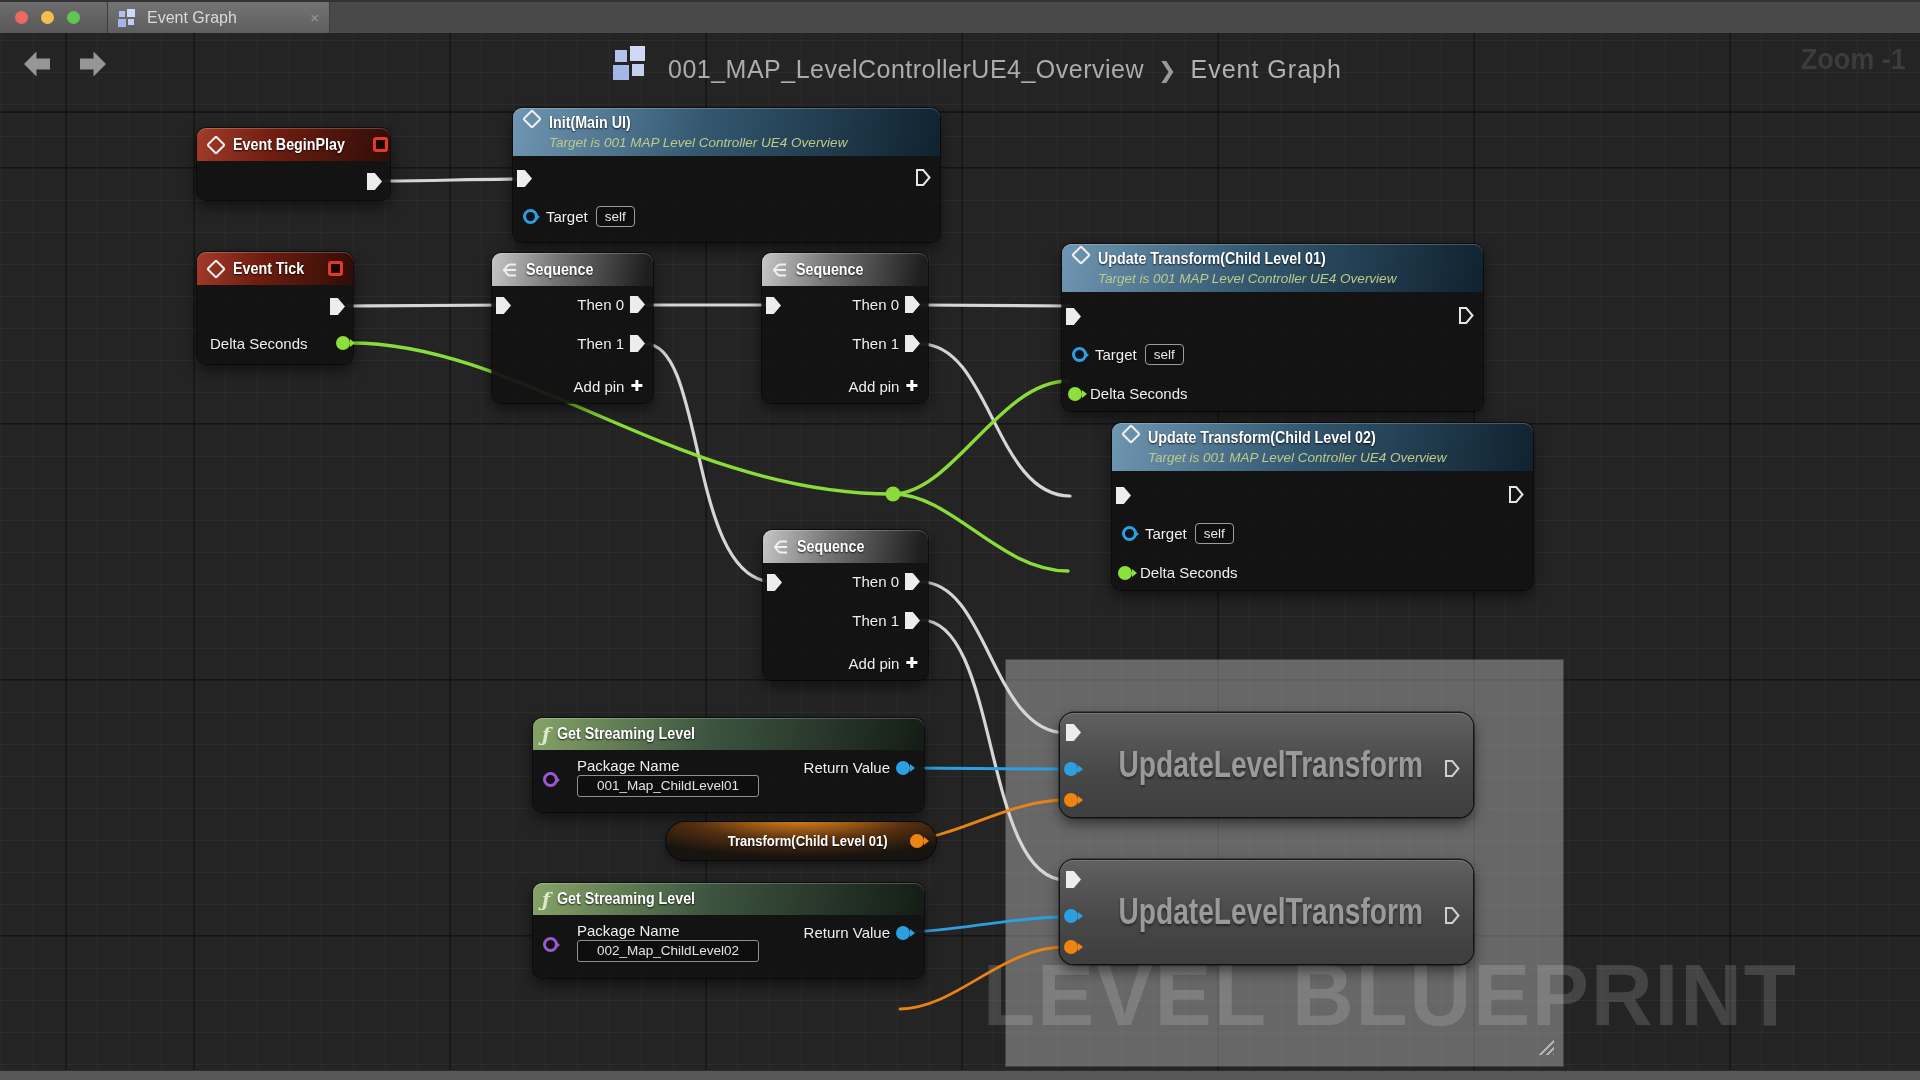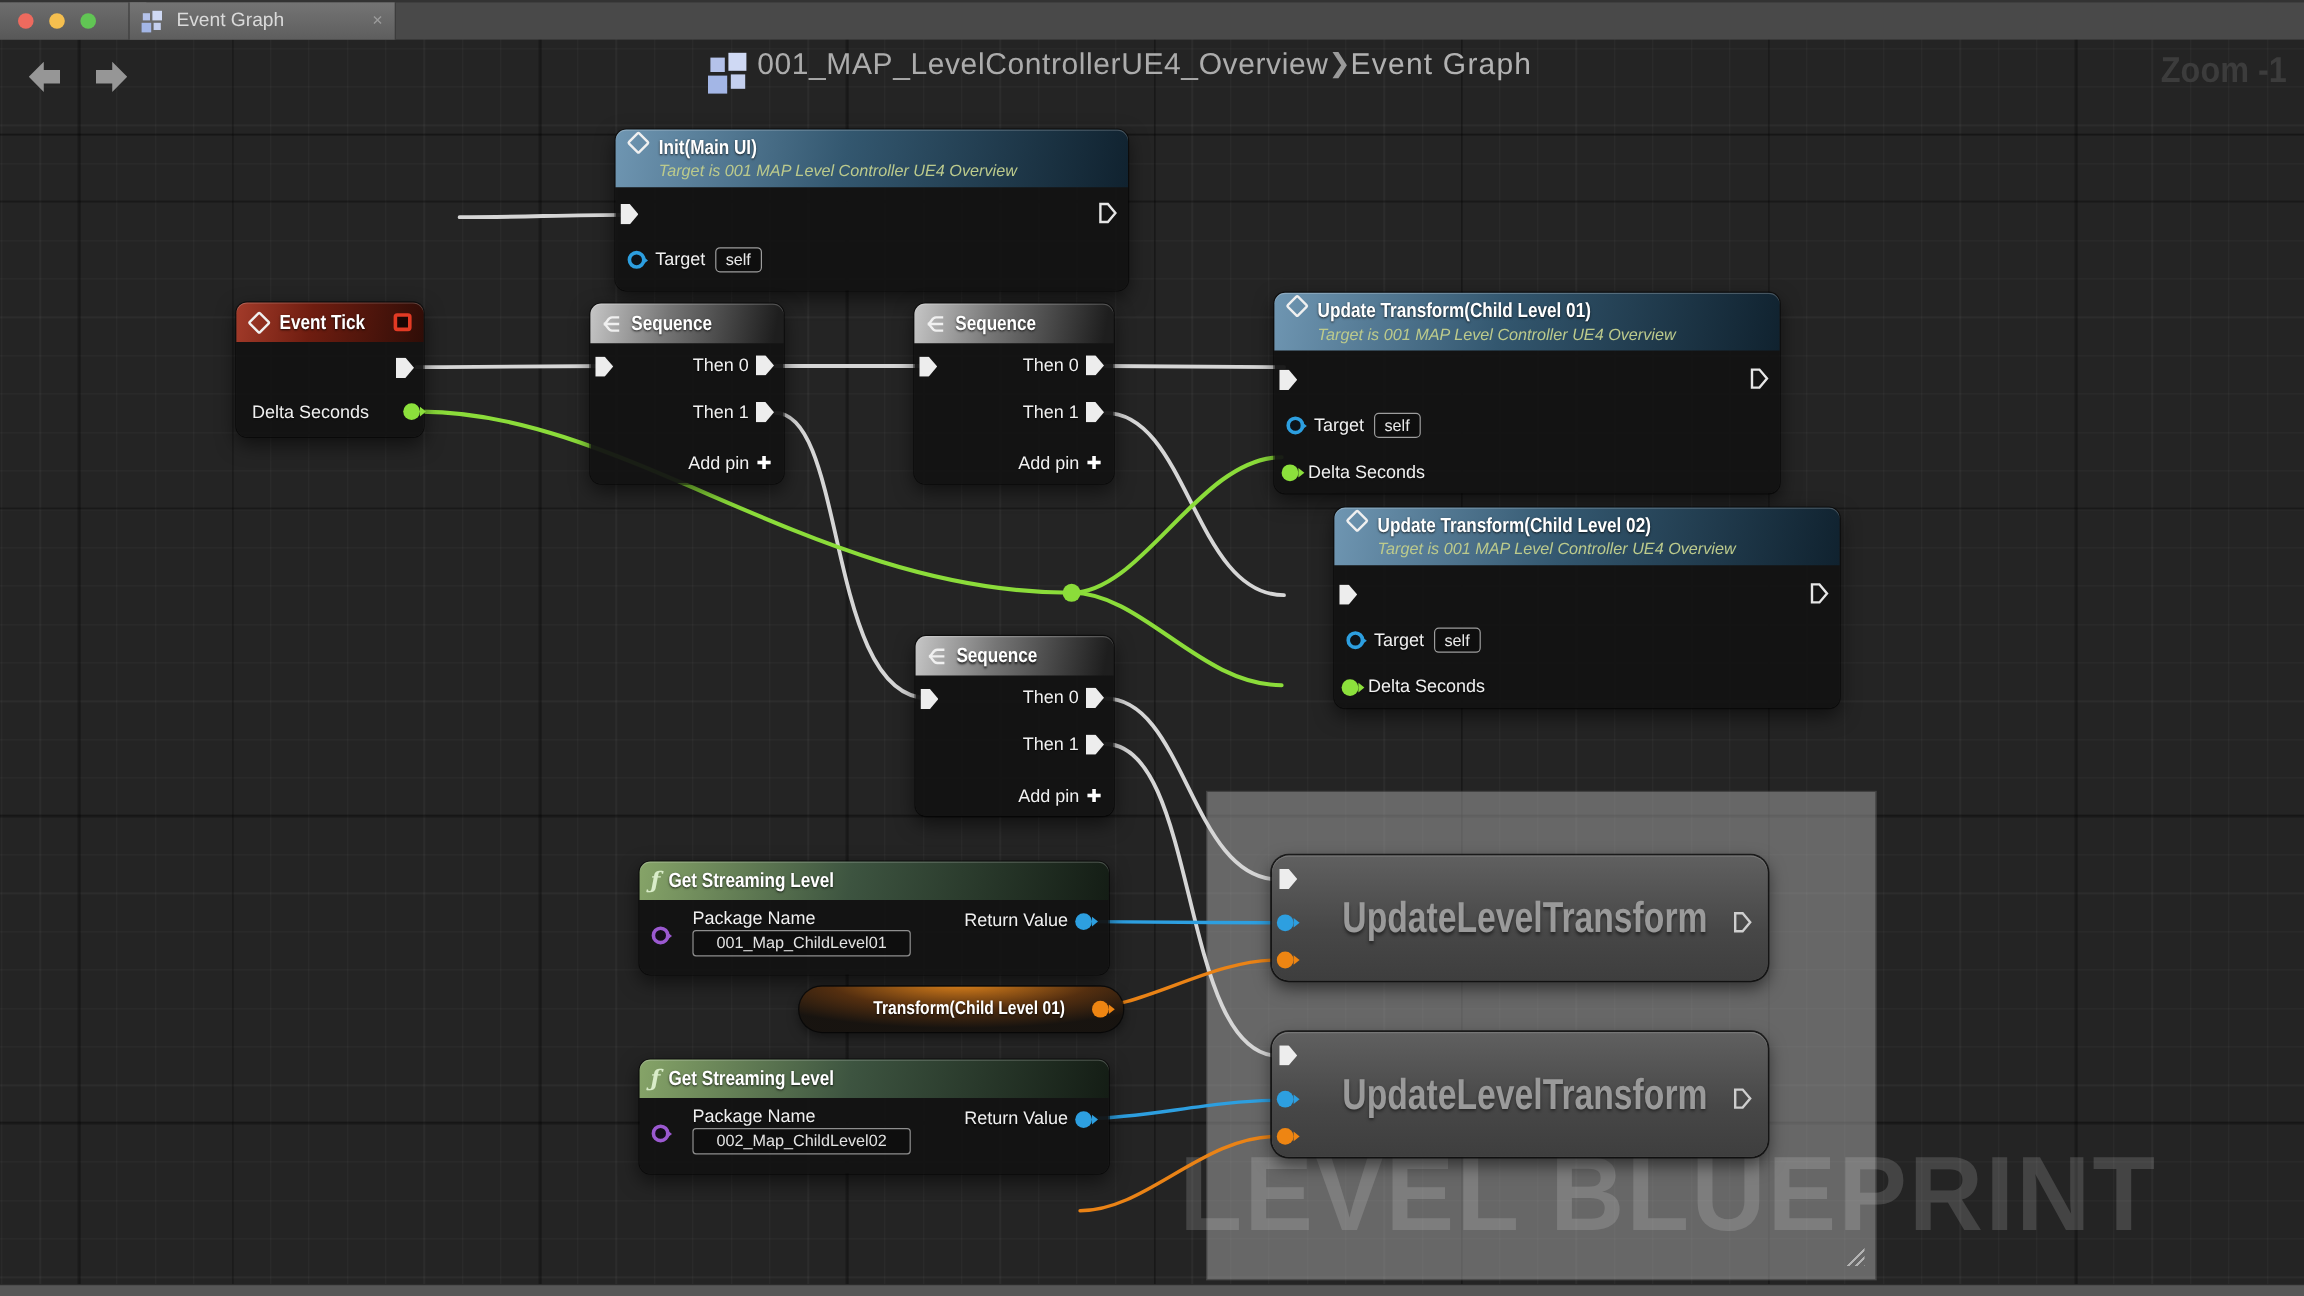--- a/index.html
+++ b/index.html
@@ -30,21 +30,21 @@
 
   .bp-icon{position:relative;flex:none;}
   .bp-icon .sq{position:absolute;}
 
   
   .nav-arrow{position:absolute;z-index:8;background:#969696;}
   .arrow-back{left:24px;top:50px;width:26px;height:28px;
     clip-path:polygon(0 50%,48% 5%,48% 30%,100% 30%,100% 70%,48% 70%,48% 95%);}
   .arrow-fwd{left:80px;top:50px;width:26px;height:28px;
     clip-path:polygon(100% 50%,52% 5%,52% 30%,0 30%,0 70%,52% 70%,52% 95%);}
-  .breadcrumb{position:absolute;left:589px;top:40px;height:44px;display:flex;align-items:flex-start;z-index:8;}
+  .breadcrumb{position:absolute;left:612px;top:40px;height:44px;display:flex;align-items:flex-end;gap:14px;z-index:8;}
   .crumb-root{font-size:25px;color:#acacac;letter-spacing:.5px;white-space:nowrap;}
   .crumb-sep{font-size:22px;color:#9a9a9a;font-weight:bold;}
   .crumb-cur{font-size:25px;color:#b2b2b2;letter-spacing:1px;white-space:nowrap;}
   .zoom-label{position:absolute;right:14px;top:42px;z-index:8;font-size:30px;font-weight:bold;color:#3c3c3c;
               transform:scaleX(.9);transform-origin:right center;}
 
   
   .comment-body{position:absolute;left:1006px;top:660px;width:557px;height:406px;
                 background:rgba(188,188,188,.44);box-shadow:0 0 0 1px rgba(95,95,95,.5);z-index:1;}
   .comment-header{position:absolute;left:1006px;top:613px;width:721px;height:47px;background:#a7a7a7;
@@ -156,20 +156,28 @@
         <path d="M908 768 C 950 768, 1012 769, 1064 769"></path>
         <path d="M908 932 C 952 932, 1012 917, 1064 917"></path>
       </g>
       <g fill="none" stroke="#ea8316" stroke-width="2.8" stroke-linecap="round">
         <path d="M899 841 C 952 841, 1008 800, 1064 800"></path>
         <path d="M900 1009 C 955 1009, 1002 947, 1064 947"></path>
       </g>
     </svg>
 
 
+    <div class="node" style="left:197px;top:128px;width:193px;height:72px">
+      <div class="hdr hdr-red">
+        <span class="diamond-icon"></span>
+        <span class="t">Event BeginPlay</span>
+        <span class="event-badge"></span>
+      </div>
+      <span class="pexec" style="right:8px;top:45px"></span>
+    </div>
 
     <div class="node" style="left:197px;top:252px;width:156px;height:112px">
       <div class="hdr hdr-red">
         <span class="diamond-icon"></span>
         <span class="t">Event Tick</span>
         <span class="event-badge"></span>
       </div>
       <span class="pexec" style="right:8px;top:46px"></span>
       <span class="plabel" style="position:absolute;left:13px;top:83px">Delta Seconds</span>
       <span class="pcirc abs pc-green" style="right:3px;top:84px"></span>

